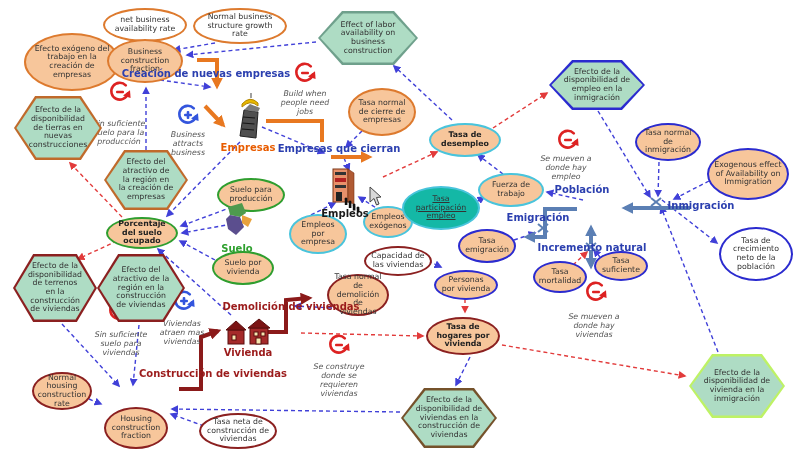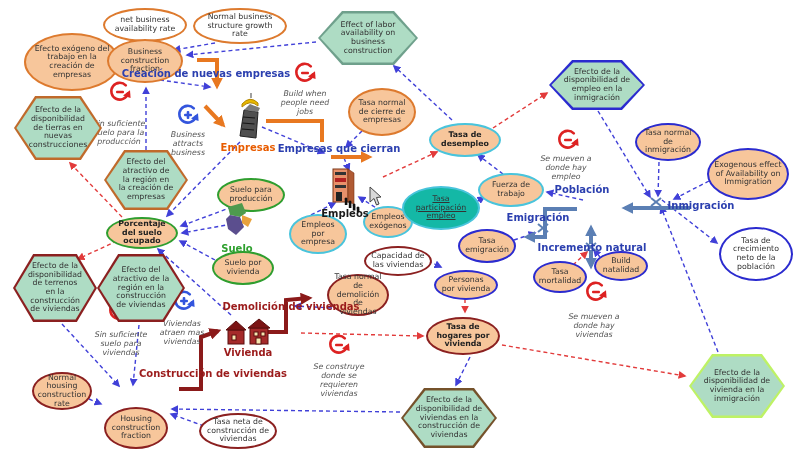--- a/index.html
+++ b/index.html
@@ -181,21 +181,21 @@
       <div class="node ellipse" style="left: 458px; top: 229px; width: 58px; height: 34px; background: rgb(247, 198, 155); border-color: rgb(43, 43, 207);">
         <span>Tasa emigración</span>
       </div>
       <div class="node ellipse" style="left: 434px; top: 270px; width: 64px; height: 30px; background: rgb(247, 198, 155); border-color: rgb(43, 43, 207);">
         <span>Personas por vivienda</span>
       </div>
       <div class="node ellipse" style="left: 533px; top: 261px; width: 54px; height: 32px; background: rgb(247, 198, 155); border-color: rgb(43, 43, 207);">
         <span>Tasa mortalidad</span>
       </div>
       <div class="node ellipse" style="left: 594px; top: 251px; width: 54px; height: 30px; background: rgb(247, 198, 155); border-color: rgb(43, 43, 207);">
-        <span>Build natalidad</span>
+        <span>Tasa suficiente</span>
       </div>
       <div class="hex" style="left: 13px; top: 254px; width: 84px; height: 68px; background: rgb(139, 32, 32);">
         <div class="hex-in" style="background: rgb(174, 220, 196);">
           <span>Efecto de la disponibilidad de terrenos en la construcción de viviendas</span>
         </div>
       </div>
       <div class="hex" style="left: 97px; top: 254px; width: 88px; height: 68px; background: rgb(139, 32, 32);">
         <div class="hex-in" style="background: rgb(174, 220, 196);">
           <span>Efecto del atractivo de la región en la construcción de viviendas</span>
         </div>

